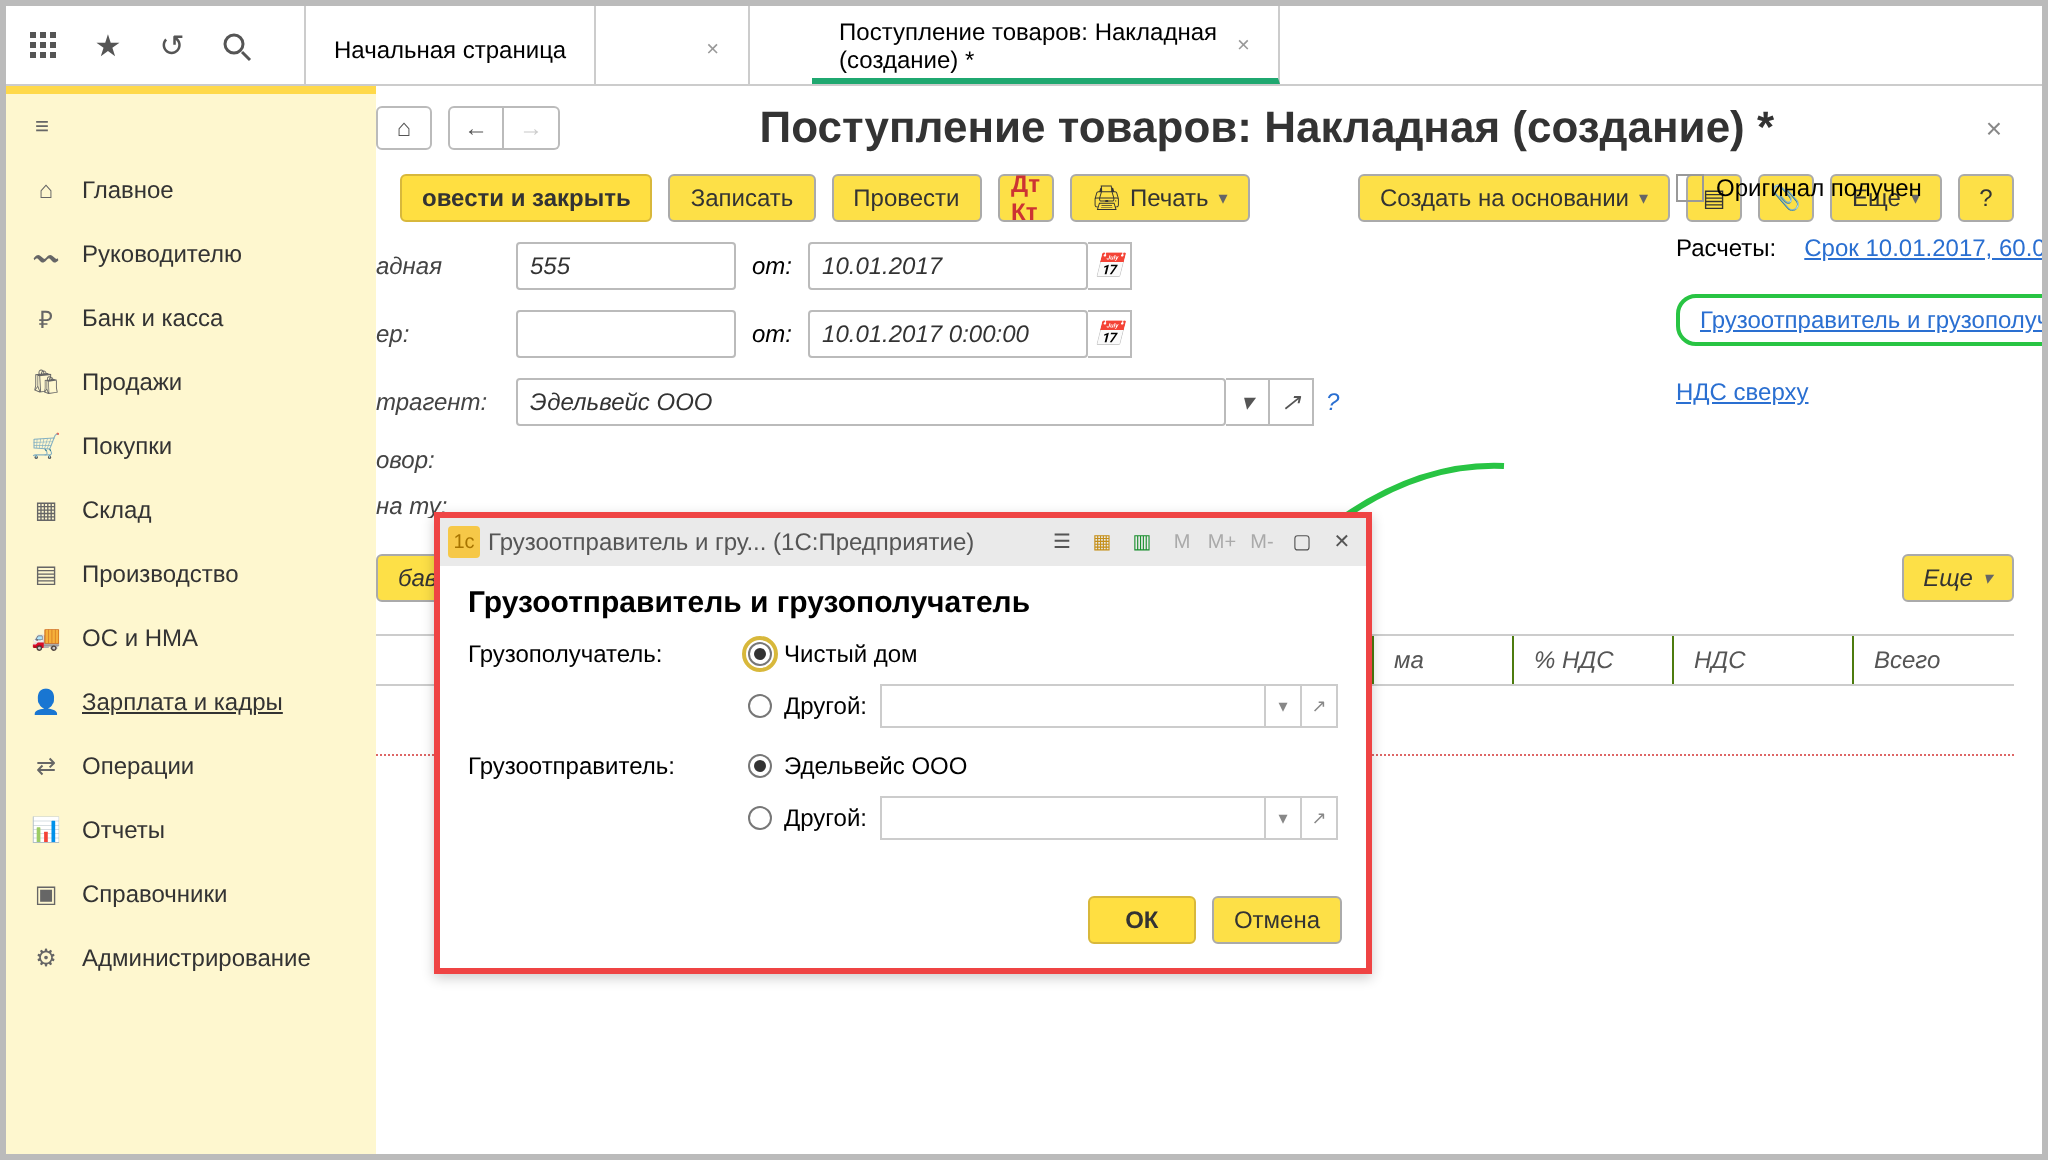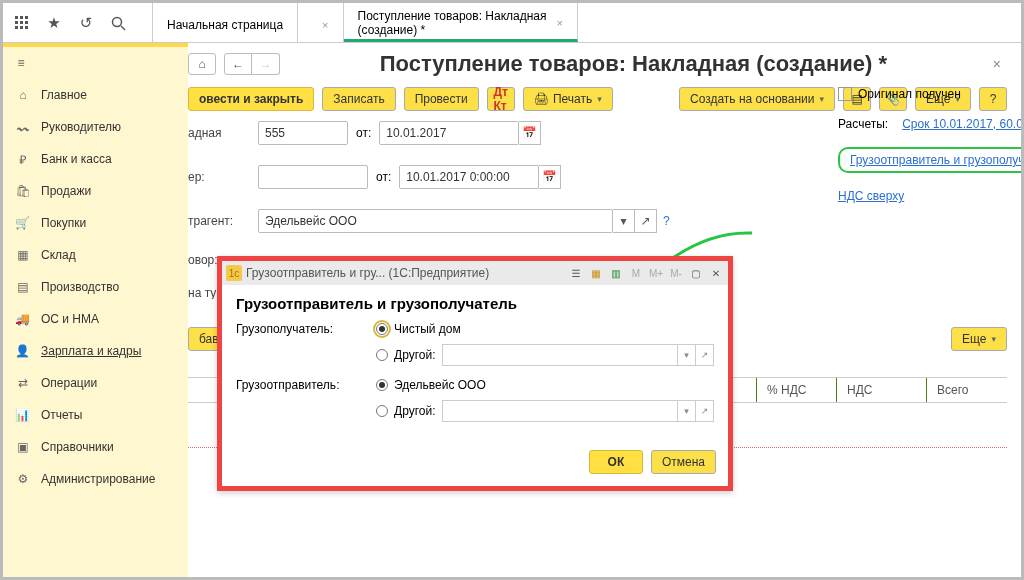--- a/index.html
+++ b/index.html
@@ -3,21 +3,21 @@
 <meta charset="utf-8">
 <style>
 * { box-sizing: border-box; margin: 0; padding: 0; font-family: Arial, sans-serif; font-size: 12px; }
 html, body { width: 1024px; height: 580px; overflow: hidden; background: #fff; }
 .page { width: 1024px; height: 580px; border: 3px solid #bbb; display: flex; flex-direction: column; }
 
 
 .appbar { height: 40px; display: flex; align-items: stretch; border-bottom: 1px solid #ccc; }
 .appbar-icons { width: 150px; display: flex; align-items: center; gap: 14px; padding-left: 10px; border-right: 1px solid #ccc; }
 .appbar-ico { width: 18px; height: 18px; color: #555; display: flex; align-items: center; justify-content: center; font-size: 15px; }
-.tabs { flex: 1; display: flex; }
+.tabs { flex: 1; display: flex; gap: 31px; }
 .tab { border-right: 1px solid #ccc; padding: 4px 14px 0 14px; display: flex; align-items: center; position: relative; max-width: 260px; }
 .tab .close { margin-left: 10px; color: #999; font-size: 11px; }
 .tab.active { border-bottom: 3px solid #1fa870; background: #fff; }
 .tab-txt { line-height: 14px; }
 
 
 .body-row { flex: 1; display: flex; overflow: hidden; }
 
 
 .sidebar { width: 185px; background: #fef7cf; border-top: 4px solid #ffd94a; display: flex; flex-direction: column; }
@@ -28,49 +28,49 @@
 
 .main { flex: 1; padding: 8px 14px 8px 0; position: relative; overflow: hidden; }
 .doc-head { display: flex; align-items: center; gap: 8px; margin-bottom: 10px; }
 .btn-ico { width: 28px; height: 22px; border: 1px solid #bbb; border-radius: 3px; background: #fff; display: flex; align-items: center; justify-content: center; color: #555; }
 .nav-group { display: flex; }
 .nav-group .btn-ico:first-child { border-radius: 3px 0 0 3px; }
 .nav-group .btn-ico:last-child { border-left: 0; border-radius: 0 3px 3px 0; }
 .title { flex: 1; text-align: center; font-size: 22px; font-weight: bold; color: #333; }
 .close-x { font-size: 14px; color: #888; padding: 0 6px; }
 
-.toolbar { display: flex; align-items: center; gap: 8px; margin-bottom: 10px; padding-left: 0; }
+.toolbar { display: flex; align-items: center; gap: 8px; margin-bottom: 10px; padding-left: 0; margin-left: 12px; }
 .btn { height: 24px; border: 1px solid #aaa; border-radius: 3px; background: #fde047; padding: 0 10px; display: flex; align-items: center; color: #333; }
 .btn-primary { background: #ffdf41; border-color: #d8b83b; font-weight: bold; }
 .btn-drop::after { content: "▾"; margin-left: 5px; font-size: 9px; color: #666; }
 .tiny-ico { width: 28px; padding: 0; justify-content: center; }
 
 
-.form { display: flex; flex-direction: column; gap: 20px; }
+.form { display: flex; flex-direction: column; gap: 10px; font-style: italic; }
 .row { display: flex; align-items: center; }
 .lbl { width: 70px; color: #444; overflow: hidden; white-space: nowrap; }
 .input { height: 24px; border: 1px solid #bbb; border-radius: 2px; padding: 0 6px; background: #fff; display: flex; align-items: center; color: #333; }
 .input-btn { width: 22px; height: 24px; border: 1px solid #bbb; border-left: 0; background: #fff; display: flex; align-items: center; justify-content: center; color: #555; }
 .link2 { color: #2a6fd1; text-decoration: underline; }
 .hl-link { border: 2px solid #28c443; border-radius: 10px; padding: 4px 10px; display: inline-block; }
 .check { display: flex; align-items: center; gap: 6px; }
 .checkbox { width: 14px; height: 14px; border: 1px solid #999; }
 
 
 .right-col { position: absolute; left: 650px; top: 44px; width: 350px; display: flex; flex-direction: column; gap: 16px; }
 
 
 .table-bar { display: flex; align-items: center; gap: 10px; margin-top: 8px; }
 .table-hdr { display: flex; border-top: 1px solid #ccc; border-bottom: 1px solid #ccc; margin-top: 6px; }
 .th { padding: 5px 10px; border-right: 1px solid #4d7c0f; color: #555; }
 .th:last-child { border-right: 0; }
 .dotted-line { border-top: 1px dotted #d66; margin-top: 24px; }
 
 
-.dialog { position: absolute; left: 217px; top: 256px; width: 516px; border: 5px solid #ef4444; background: #fff; box-shadow: 0 2px 6px rgba(0,0,0,0.2); }
+.dialog { position: absolute; left: 217px; top: 256px; width: 469px; border: 3px solid #ef4444; background: #fff; box-shadow: 0 2px 6px rgba(0,0,0,0.2); }
 .dlg-title { height: 24px; background: #eaeaea; display: flex; align-items: center; padding: 0 4px; gap: 4px; font-size: 11px; color: #555; }
 .dlg-title .spacer { flex: 1; }
 .dlg-title .wico { width: 16px; height: 16px; display: flex; align-items: center; justify-content: center; font-size: 10px; }
 .dlg-body { padding: 10px 14px 12px 14px; }
 .dlg-h { font-size: 15px; font-weight: bold; margin-bottom: 10px; }
 .dlg-row { display: flex; align-items: center; margin-bottom: 8px; }
 .dlg-lbl { width: 140px; }
 .radio { width: 12px; height: 12px; border: 1px solid #777; border-radius: 50%; margin-right: 6px; display: inline-flex; align-items: center; justify-content: center; }
 .radio.on::after { content: ""; width: 6px; height: 6px; background: #333; border-radius: 50%; }
 .radio.on.hl { outline: 2px solid #d8b83b; outline-offset: 1px; }
@@ -212,21 +212,21 @@
         <div class="btn btn-drop">Создать на основании</div>
         <div class="btn tiny-ico">▤</div>
         <div class="btn tiny-ico">📎</div>
         <div class="btn btn-drop">Еще</div>
         <div class="btn tiny-ico">?</div>
       </div>
 
       <div class="form">
         <div class="row">
           <span class="lbl">адная</span>
-          <div class="input" style="width:90px">
+          <div class="input" style="width:110px">
               <span>555</span>
             </div>
           <span style="margin:0 8px">от:</span>
           <div class="input" style="width:140px">
               <span>10.01.2017</span>
             </div>
           <div class="input-btn">📅</div>
         </div>
         <div class="row">
           <span class="lbl">ер:</span>

